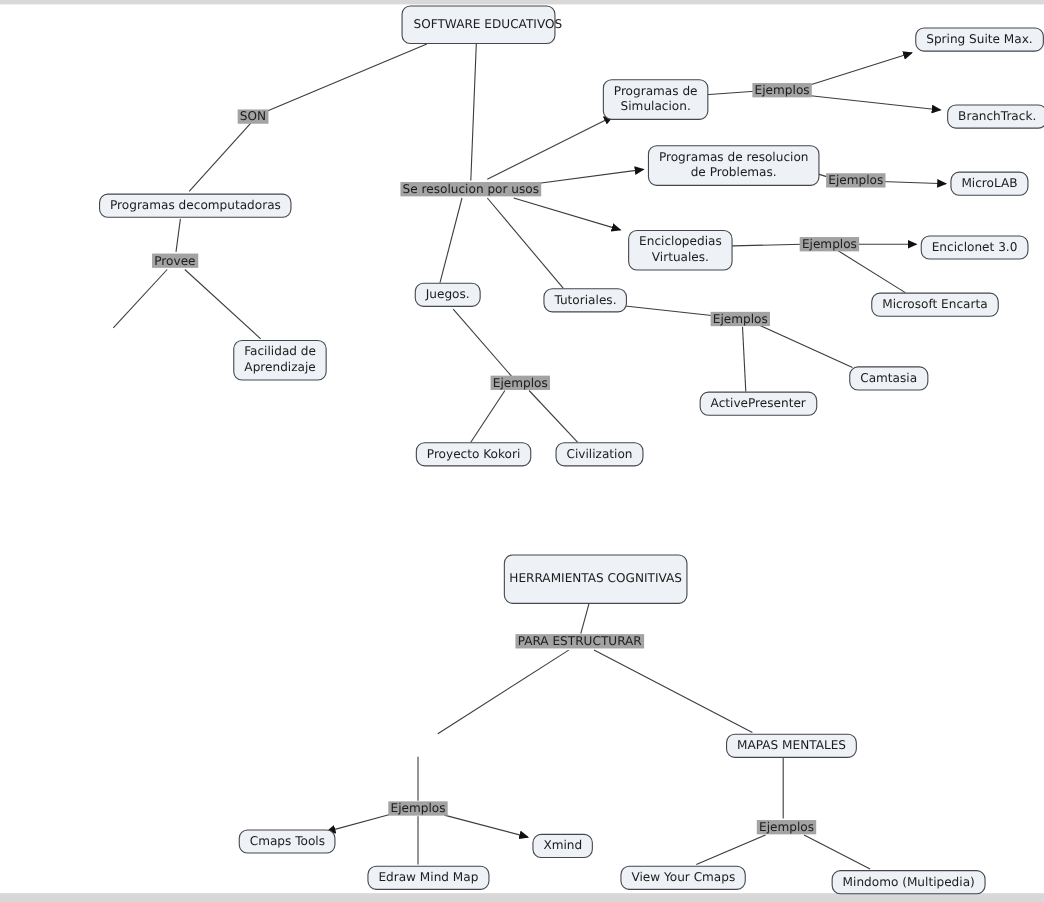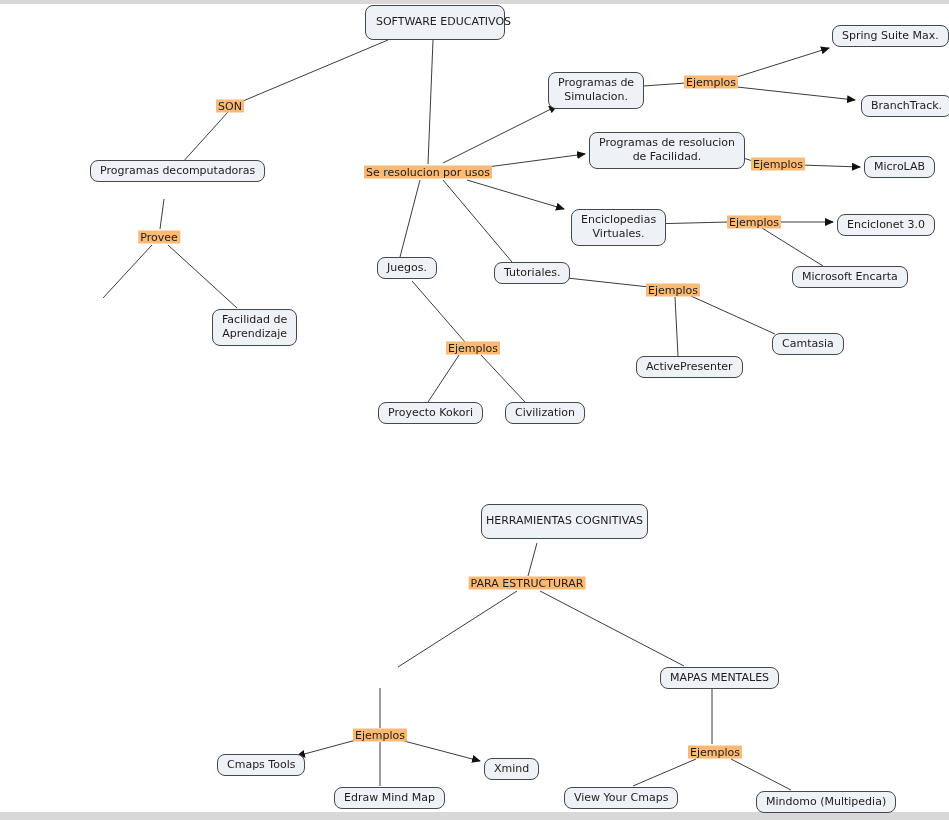--- a/index.html
+++ b/index.html
@@ -29,32 +29,31 @@
     white-space:pre-line;
     box-sizing:border-box;
   }
   .node.title1{
     width:140px;height:35px;
     display:flex;align-items:center;justify-content:center;
     white-space:nowrap;
     padding-left:26px;
   }
   .node.title2{
-    width:167px;height:35px;
+    width:167px;height:45px;
     display:flex;align-items:center;justify-content:center;
     white-space:nowrap;
     border-width:1.5px;
-    margin-left:23px;
   }
   .label{
     position:absolute;
     transform:translate(-50%,-50%);
     font-size:11px;
     white-space:nowrap;
-    background:#fdba74;
+    background:#a3a3a3;
     padding:0 2px;
   }
   line{stroke:#3c3c3c;stroke-width:1;}
 </style>
 </head>
 <body>
 
 <div id="canvas">
 
   <div id="edge-top" class="edge-strip"></div>
@@ -100,34 +99,34 @@
     <line x1="356" y1="740" x2="297" y2="756" marker-end="url(#arw)"></line>
     <line x1="380" y1="742" x2="380" y2="786"></line>
     <line x1="404" y1="741" x2="480" y2="761" marker-end="url(#arw)"></line>
     <line x1="712" y1="688" x2="712" y2="744"></line>
     <line x1="696" y1="759" x2="633" y2="786"></line>
     <line x1="731" y1="759" x2="791" y2="790"></line>
   </svg>
 
   <div class="node title1" style="left:365px;top:5px">SOFTWARE EDUCATIVOS</div>
   <div class="label" style="left:230px;top:106px">SON</div>
-  <div class="node" style="left:90px;top:160px">Programas decomputadoras</div>
+  <div class="node" style="left:90px;top:176px">Programas decomputadoras</div>
   <div class="label" style="left:159px;top:237px">Provee</div>
   <div class="node" style="left:212px;top:309px">Facilidad de
 Aprendizaje</div>
   <div class="label" style="left:428px;top:172px">Se resolucion por usos</div>
 
   <div class="node" style="left:548px;top:72px">Programas de
 Simulacion.</div>
   <div class="label" style="left:711px;top:82px">Ejemplos</div>
   <div class="node" style="left:832px;top:25px">Spring Suite Max.</div>
   <div class="node" style="left:861px;top:95px">BranchTrack.</div>
 
   <div class="node" style="left:589px;top:132px">Programas de resolucion
-de Facilidad.</div>
+de Problemas.</div>
   <div class="label" style="left:778px;top:164px">Ejemplos</div>
   <div class="node" style="left:864px;top:156px">MicroLAB</div>
 
   <div class="node" style="left:571px;top:209px">Enciclopedias
 Virtuales.</div>
   <div class="label" style="left:754px;top:222px">Ejemplos</div>
   <div class="node" style="left:837px;top:214px">Enciclonet 3.0</div>
   <div class="node" style="left:792px;top:266px">Microsoft Encarta</div>
 
   <div class="node" style="left:377px;top:257px">Juegos.</div>

